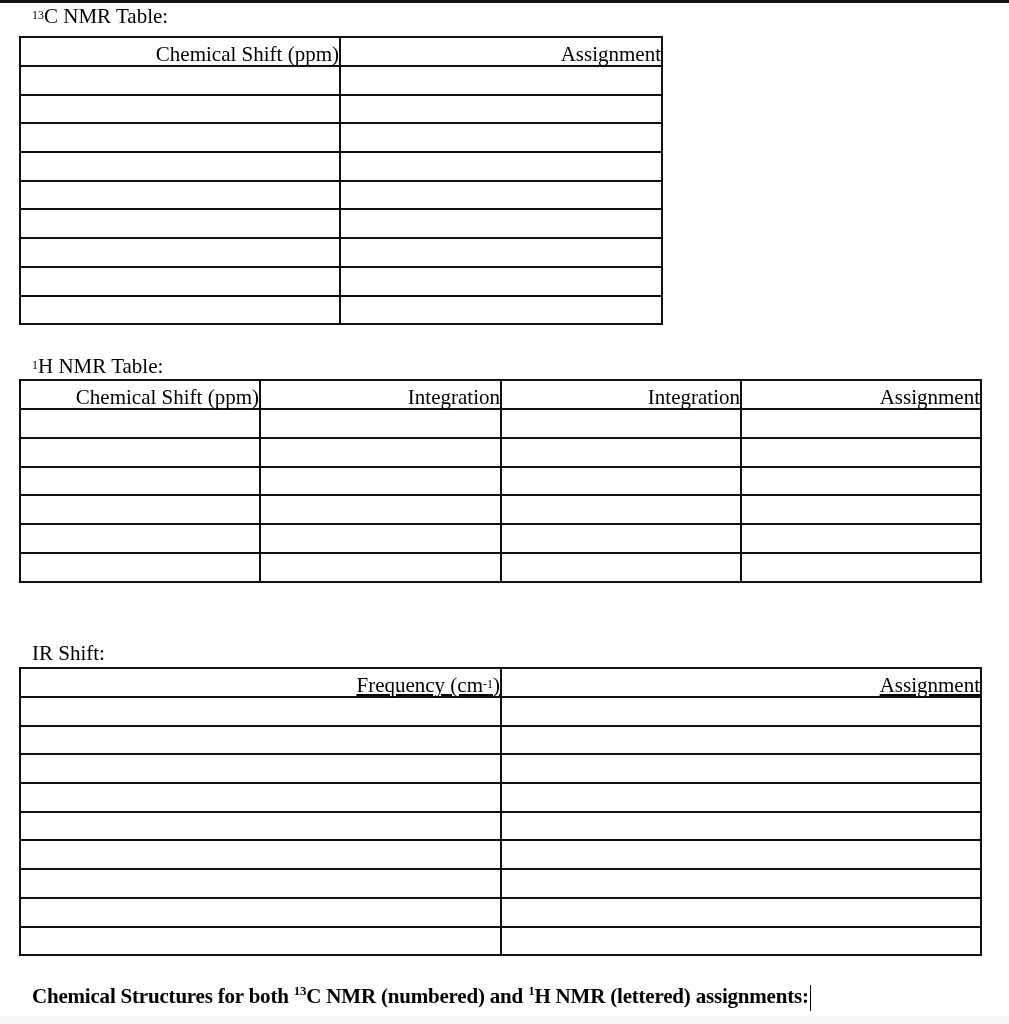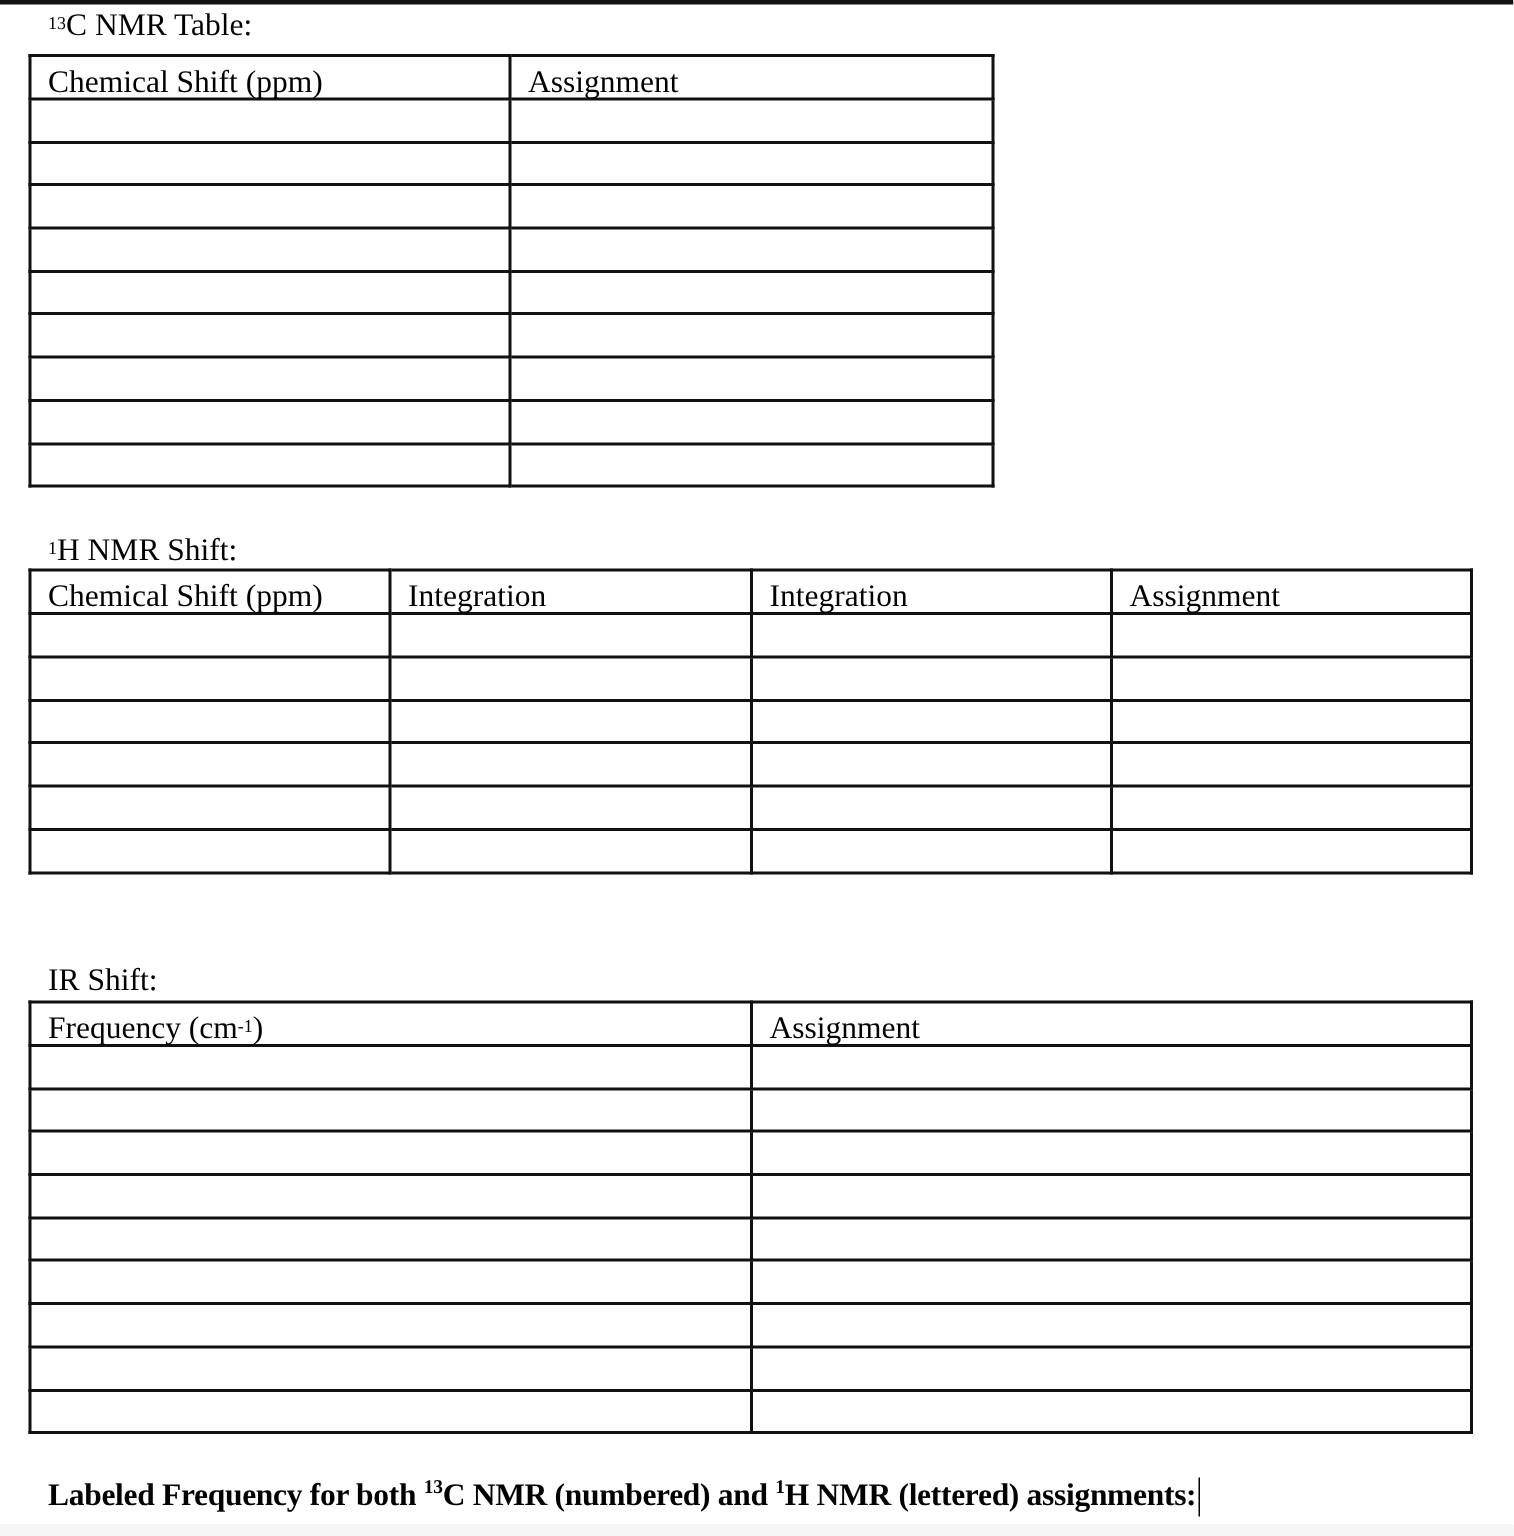--- a/index.html
+++ b/index.html
@@ -5,21 +5,21 @@
   html, body { margin:0; padding:0; }
   body { width:1009px; height:1024px; background:#ffffff; position:relative; overflow:hidden;
          font-family:"Liberation Serif", serif; color:#000; }
   .topbar { position:absolute; left:0; top:0; width:1009px; height:3px; background:#111; }
   .bottom-shade { position:absolute; left:0; top:1016px; width:1009px; height:8px; background:#f6f6f6; }
   .title { position:absolute; font-size:21px; line-height:24px; white-space:nowrap; }
   .title sup, .heading sup, th sup { font-size:12px; vertical-align:top; position:relative; top:-1px; }
   table { position:absolute; border-collapse:collapse; table-layout:fixed; }
   th, td { border:2px solid #111; padding:0 0 0 11px; text-align:left; font-weight:normal;
            font-size:21px; line-height:22px; height:24.7px; box-sizing:border-box; }
-  th { vertical-align:top; padding-top:5px; }
+  th { vertical-align:top; padding-top:5px;text-align:right; }
   .heading { position:absolute; left:32px; top:984px; font-size:21px; font-weight:bold; white-space:nowrap; letter-spacing:-0.2px; }
   .heading sup { font-size:13px; }
   .caret { display:inline-block; width:1px; height:26px; background:#000; vertical-align:middle; margin-left:1px; }
 </style>
 </head>
 <body>
 
 <div class="topbar"></div>
 
 <div class="title" style="left:32px;top:4px;"><sup>13</sup><span>C NMR Table:</span></div>
@@ -67,21 +67,21 @@
         <td></td>
         <td></td>
       </tr>
       <tr style="height: 28.7px;">
         <td></td>
         <td></td>
       </tr>
     </tbody>
 </table>
 
-<div class="title" style="left:32px;top:354px;"><sup>1</sup><span>H NMR Shift:</span></div>
+<div class="title" style="left:32px;top:354px;"><sup>1</sup><span>H NMR Table:</span></div>
 <table style="left:19px;top:379px;width:961px;">
   <colgroup>
       <col style="width:240px">
       <col style="width:241px">
       <col style="width:240px">
       <col style="width:240px">
     </colgroup>
   <thead>
     <tr style="height:29px;">
       <th>Chemical Shift (ppm)</th>
@@ -124,21 +124,21 @@
       <tr style="height: 28.8px;">
         <td></td>
         <td></td>
         <td></td>
         <td></td>
       </tr>
     </tbody>
 </table>
 
 <div class="title" style="left:32px;top:641px;">IR Shift:</div>
-<table style="left:19px;top:667px;width:961px;">
+<table style="left:19px;top:667px;width:961px;text-decoration:underline;">
   <colgroup>
       <col style="width:481px">
       <col style="width:480px">
     </colgroup>
   <thead>
     <tr style="height:29px;">
       <th><span>Frequency (cm</span><sup>-1</sup><span>)</span></th>
       <th>Assignment</th>
     </tr>
   </thead>
@@ -175,15 +175,15 @@
         <td></td>
         <td></td>
       </tr>
       <tr style="height: 28.7px;">
         <td></td>
         <td></td>
       </tr>
     </tbody>
 </table>
 
-<div class="heading"><span>Labeled Frequency for both </span><sup>13</sup><span>C NMR (numbered) and </span><sup>1</sup><span>H NMR (lettered) assignments:</span><span class="caret"></span></div>
+<div class="heading"><span>Chemical Structures for both </span><sup>13</sup><span>C NMR (numbered) and </span><sup>1</sup><span>H NMR (lettered) assignments:</span><span class="caret"></span></div>
 
 <div class="bottom-shade"></div>
 
 </body></html>

